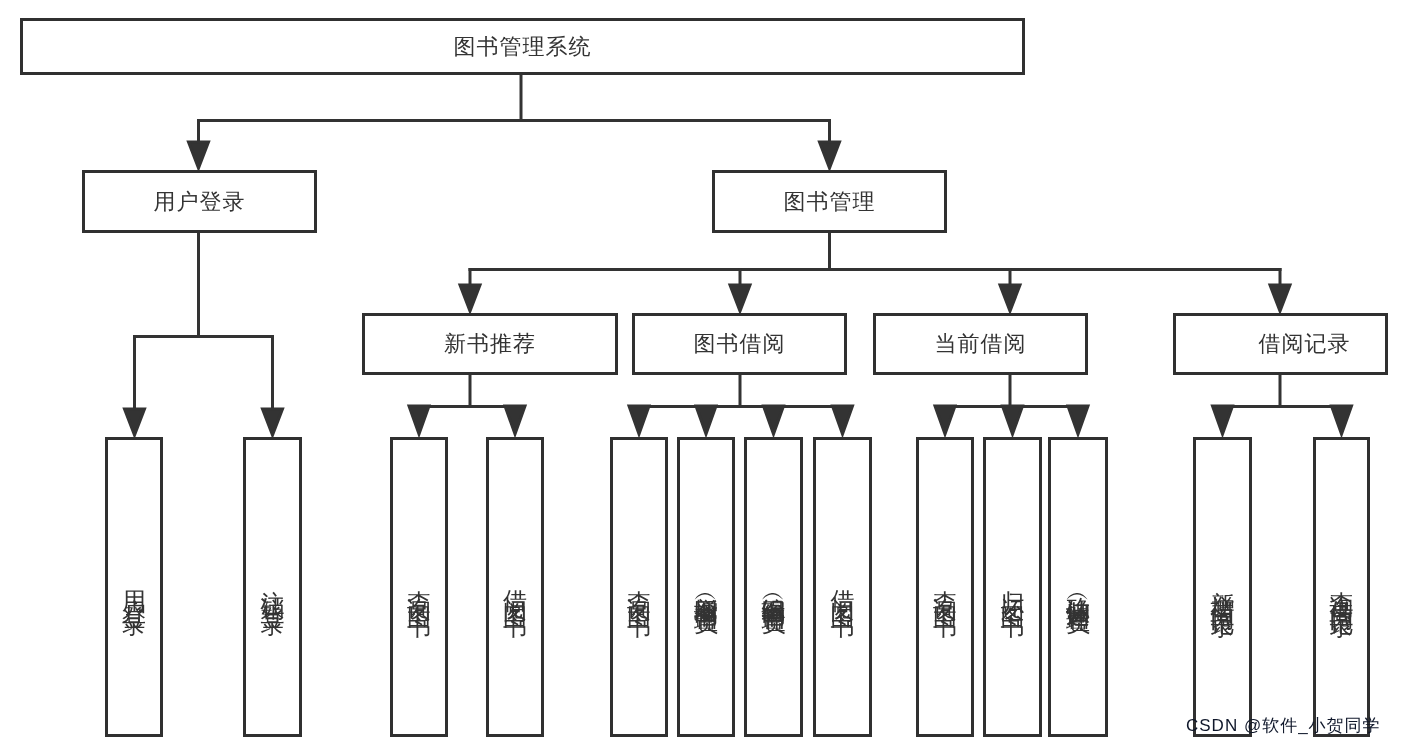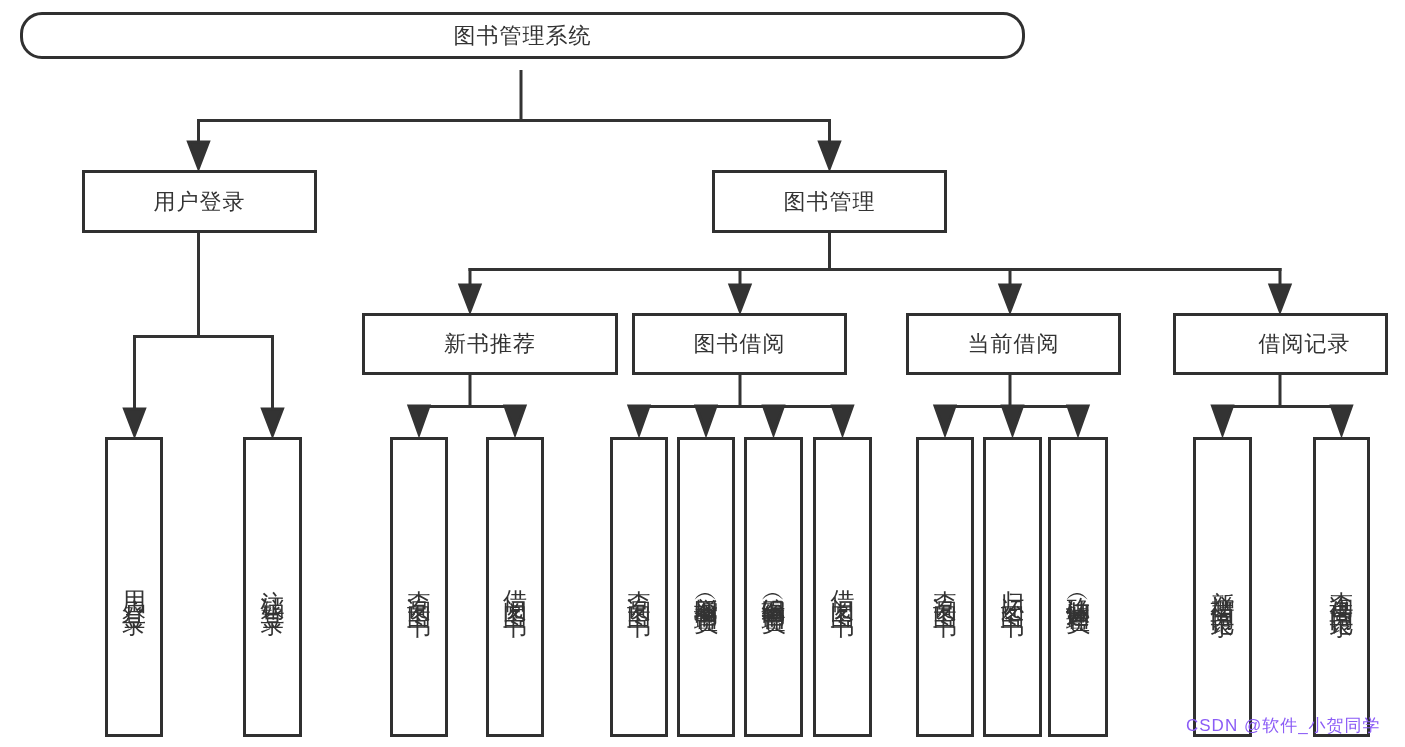--- a/index.html
+++ b/index.html
@@ -12,45 +12,45 @@
     position:absolute;box-sizing:border-box;border:3px solid #303030;background:#ffffff;
     display:flex;align-items:center;justify-content:center;text-align:center;
   }
   .hbox{font-size:22px;letter-spacing:1px;}
   .vbox{top:437px;height:300px;font-size:24px;}
   .vbox .vlabel{writing-mode:vertical-rl;text-orientation:mixed;line-height:1;}
   .sp4{letter-spacing:8px;}
   .sp6{letter-spacing:5px;}
   .sp9{letter-spacing:2px;}
   
-  .n-root{left:20px;top:12px;width:1005px;height:47px;border-radius:22px;}
+  .n-root{left:20px;top:18px;width:1005px;height:57px;}
   
   .n-l2a{left:82px;top:170px;width:235px;height:63px;}
   .n-l2b{left:712px;top:170px;width:235px;height:63px;align-items:center;}
   
   .n-l3a{left:362px;top:313px;width:256px;height:62px;}
   .n-l3b{left:632px;top:313px;width:215px;height:62px;}
-  .n-l3c{left:906px;top:313px;width:215px;height:62px;}
+  .n-l3c{left:873px;top:313px;width:215px;height:62px;}
   .n-l3d{left:1173px;top:313px;width:215px;height:62px;padding-left:48px;}
   
   .g1-1{left:105px;width:58px;}
   .g1-2{left:243px;width:59px;}
   .g2-1{left:390px;width:58px;}
   .g2-2{left:486px;width:58px;}
   .g3-1{left:610px;width:58px;}
   .g3-2{left:677px;width:58px;}
   .g3-3{left:744px;width:59px;}
   .g3-4{left:813px;width:59px;}
   .g4-1{left:916px;width:58px;}
   .g4-2{left:983px;width:59px;}
   .g4-3{left:1048px;width:60px;}
   .g5-1{left:1193px;width:59px;}
   .g5-2{left:1313px;width:57px;}
   #watermark{
-    position:absolute;left:1186px;top:714px;font-size:17px;color:#8b5cf6;
+    position:absolute;left:1186px;top:714px;font-size:17px;color:#0f172a;
     letter-spacing:1px;z-index:5;white-space:nowrap;
   }
 </style>
 </head>
 <body>
 
 <div id="canvas">
 
   <svg id="wires" viewBox="0 0 1405 747" xmlns="http://www.w3.org/2000/svg">
     <g stroke="#333333" stroke-width="3" fill="#333333">

